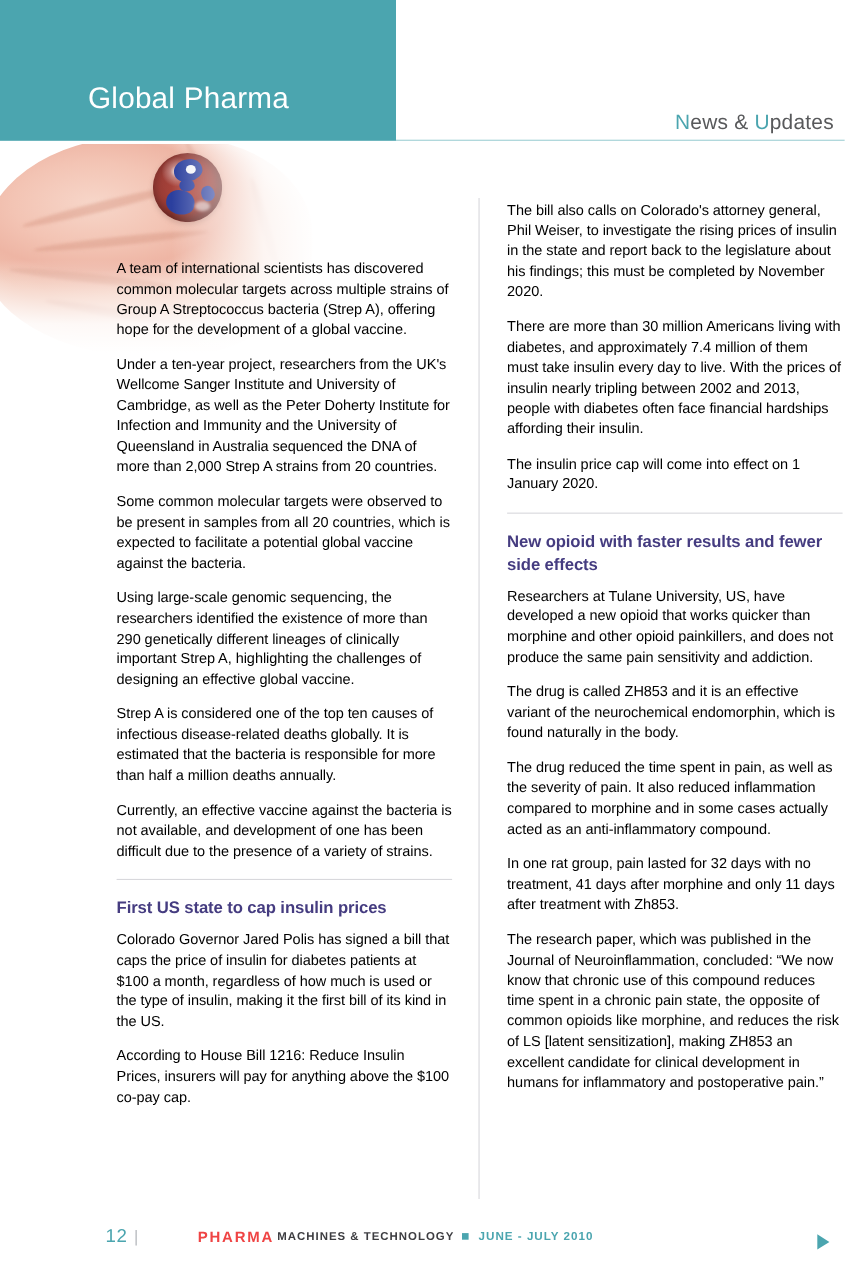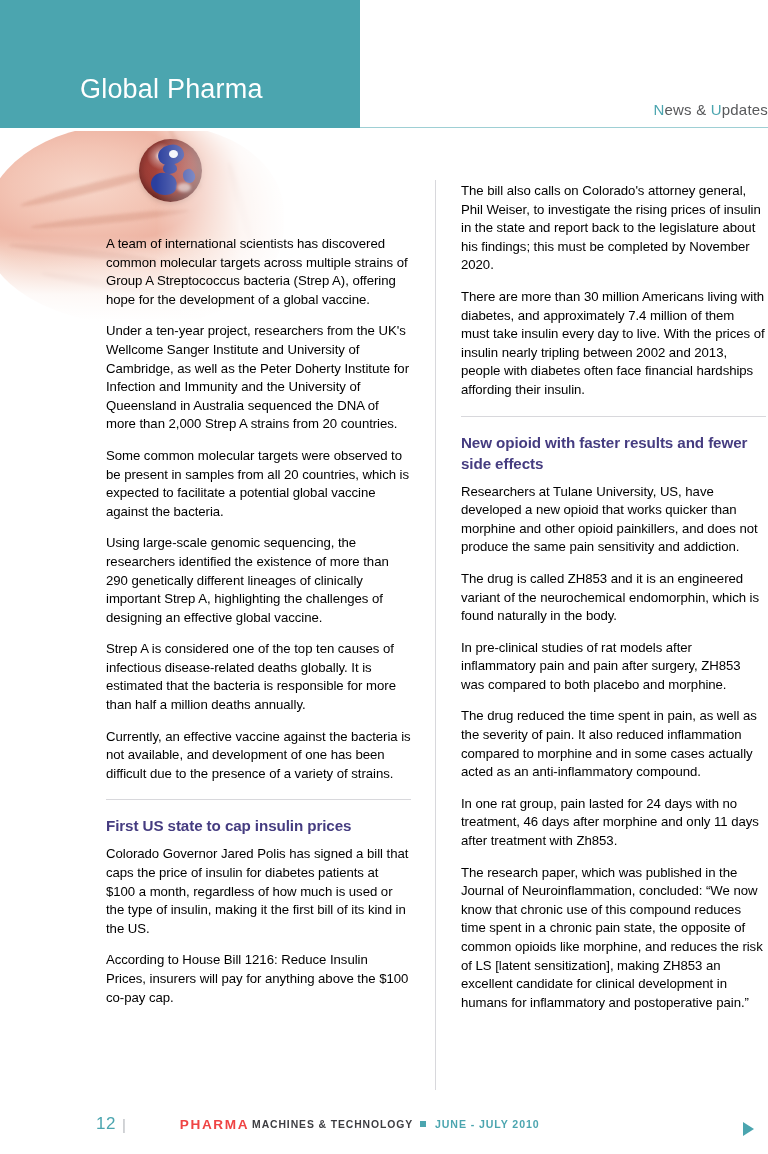--- a/index.html
+++ b/index.html
@@ -31,23 +31,23 @@
     top: 76px;
     font-size: 27px;
     color: #ffffff;
     font-weight: 400;
     letter-spacing: 0.2px;
     line-height: 1;
     white-space: nowrap;
   }
   .header-kicker {
     position: absolute;
-    right: 0;
+    right: 10px;
     top: 101px;
-    font-size: 15px;
+    font-size: 19px;
     color: #58595b;
     font-weight: 400;
     letter-spacing: 0.2px;
     white-space: nowrap;
     text-align: right;
   }
   .header-kicker .accent { color: #4ba5af; }
   .header-rule {
     position: absolute;
     left: 360px;
@@ -296,31 +296,31 @@
     <p class="body">According to House Bill 1216: Reduce Insulin Prices, insurers will pay for anything above the $100 co-pay cap.</p>
   </article>
 </div>
 
 <div class="col col-right">
   <div class="spacer-right"></div>
 
   <article>
     <p class="body">The bill also calls on Colorado's attorney general, Phil Weiser, to investigate the rising prices of insulin in the state and report back to the legislature about his findings; this must be completed by November 2020.</p>
     <p class="body">There are more than 30 million Americans living with diabetes, and approximately 7.4 million of them must take insulin every day to live. With the prices of insulin nearly tripling between 2002 and 2013, people with diabetes often face financial hardships affording their insulin.</p>
+    <p class="body">The insulin price cap will come into effect on 1 January 2020.</p>
   </article>
 
   <hr class="sec-rule">
 
   <article>
     <h2 class="sec">New opioid with faster results and fewer side effects</h2>
     <p class="body">Researchers at Tulane University, US, have developed a new opioid that works quicker than morphine and other opioid painkillers, and does not produce the same pain sensitivity and addiction.</p>
-    <p class="body">The drug is called ZH853 and it is an engineered variant of the neurochemical endomorphin, which is found naturally in the body.</p>
-    <p class="body">In pre-clinical studies of rat models after inflammatory pain and pain after surgery, ZH853 was compared to both placebo and morphine.</p>
+    <p class="body">The drug is called ZH853 and it is an effective variant of the neurochemical endomorphin, which is found naturally in the body.</p>
     <p class="body">The drug reduced the time spent in pain, as well as the severity of pain. It also reduced inflammation compared to morphine and in some cases actually acted as an anti-inflammatory compound.</p>
-    <p class="body">In one rat group, pain lasted for 24 days with no treatment, 46 days after morphine and only 11 days after treatment with Zh853.</p>
+    <p class="body">In one rat group, pain lasted for 32 days with no treatment, 41 days after morphine and only 11 days after treatment with Zh853.</p>
     <p class="body">The research paper, which was published in the Journal of Neuroinflammation, concluded: “We now know that chronic use of this compound reduces time spent in a chronic pain state, the opposite of common opioids like morphine, and reduces the risk of LS [latent sensitization], making ZH853 an excellent candidate for clinical development in humans for inflammatory and postoperative pain.”</p>
   </article>
 </div>
 
 <div class="footer">
   <span class="pageno">12</span>
   <span class="pipe">|</span>
   <span class="brand">PHARMA</span>
   <span class="brand-sub">MACHINES &amp; TECHNOLOGY</span>
   <span class="sq"></span>

